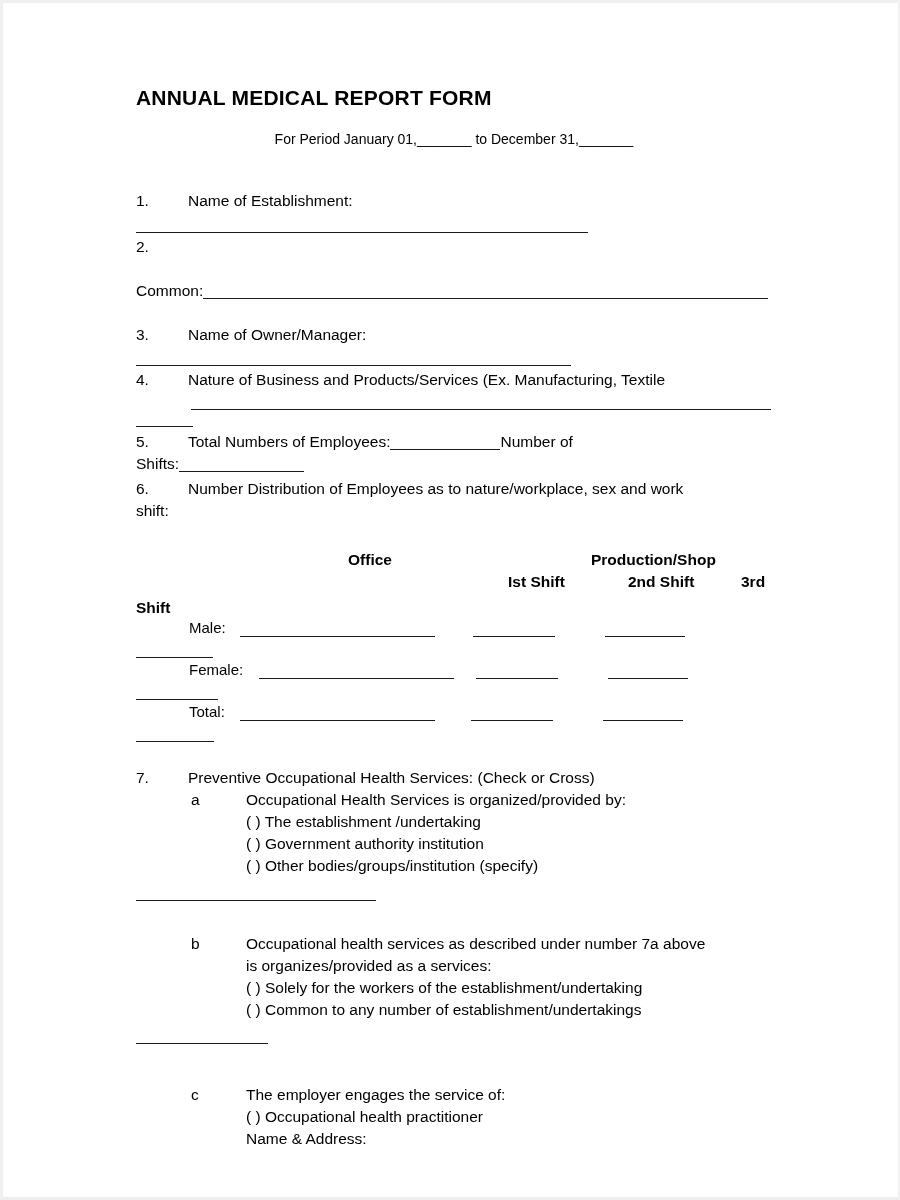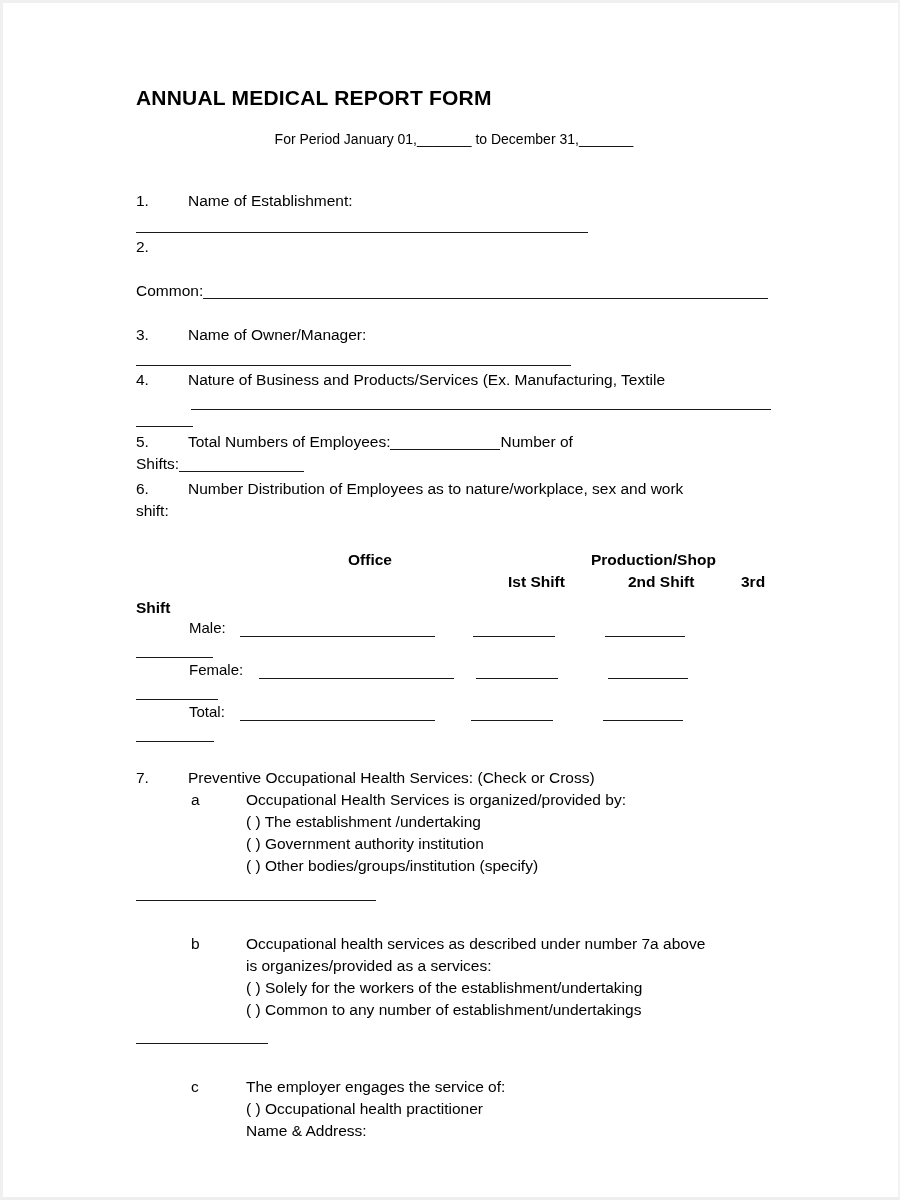--- a/index.html
+++ b/index.html
@@ -182,18 +182,18 @@
     <div class="row opt">( ) Government authority institution</div>
     <div class="row opt">( ) Other bodies/groups/institution (specify)</div>
     <div class="rule" style="width:240px;margin-top:23px;"></div>
 
     <div class="row" style="margin-top:32px;"><span style="display:inline-block;width:55px;padding-left:55px;">b</span><span>Occupational health services as described under number 7a above</span></div>
     <div class="row optb">is organizes/provided as a services:</div>
     <div class="row optb">( ) Solely for the workers of the establishment/undertaking</div>
     <div class="row optb">( ) Common to any number of establishment/undertakings</div>
     <div class="rule" style="width:132px;margin-top:22px;"></div>
 
-    <div class="row" style="margin-top:32px;"><span style="display:inline-block;width:55px;padding-left:55px;">c</span><span>The employer engages the service of:</span></div>
+    <div class="row" style="margin-top:40px;"><span style="display:inline-block;width:55px;padding-left:55px;">c</span><span>The employer engages the service of:</span></div>
     <div class="row optb">( ) Occupational health practitioner</div>
     <div class="row optb">Name &amp; Address:</div>
 
   </div>
 </div>
 
 </body></html>

